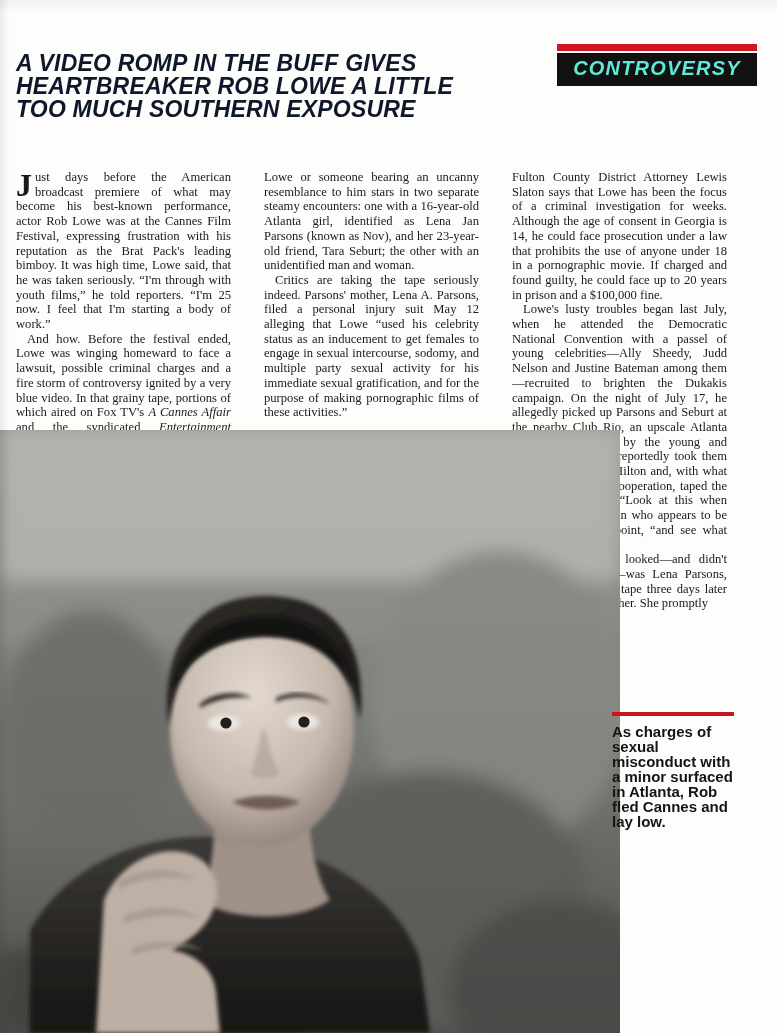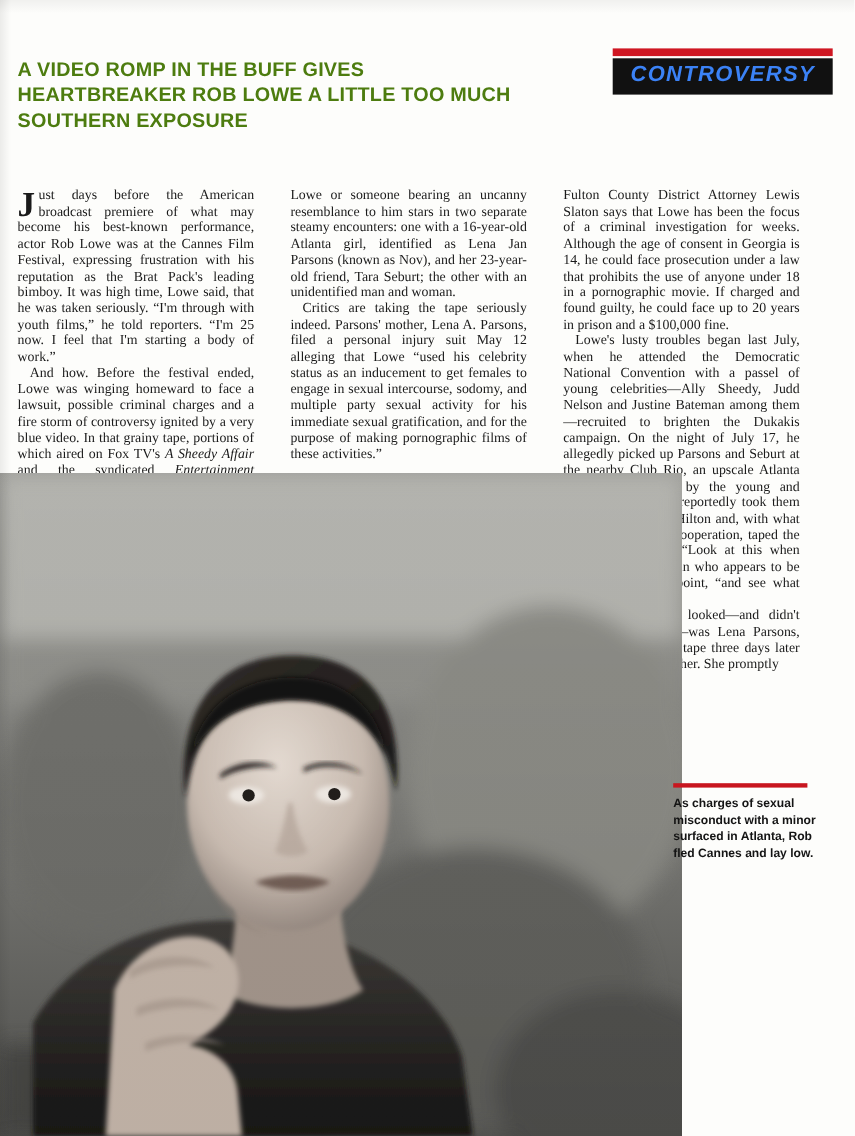--- a/index.html
+++ b/index.html
@@ -19,42 +19,43 @@
   }
 
   
   .headline {
     position: absolute;
     left: 16px;
     top: 52px;
     width: 470px;
     font-family: "Liberation Sans", sans-serif;
     font-weight: bold;
-    font-size: 18px;
+    font-style: italic;
+    font-size: 23px;
     line-height: 23px;
     letter-spacing: 0.2px;
-    color: #4d7c0f;
+    color: #0f172a;
     text-transform: uppercase;
   }
 
   
   .tag-wrap {
     position: absolute;
     right: 20px;
     top: 44px;
     width: 200px;
   }
   .tag-rule {
     height: 7px;
     background: #cf1722;
     width: 100%;
   }
   .tag-box {
     background: #111111;
-    color: #3b82f6;
+    color: #5eead4;
     font-family: "Liberation Sans", sans-serif;
     font-weight: bold;
     font-style: italic;
     font-size: 20px;
     letter-spacing: 1.2px;
     text-align: center;
     padding: 4px 0 6px 0;
     margin-top: 2px;
   }
 
@@ -115,21 +116,21 @@
   }
   .caption-rule {
     width: 122px;
     height: 4px;
     background: #c8161f;
     margin-bottom: 8px;
   }
   .caption-text {
     font-family: "Liberation Sans", sans-serif;
     font-weight: bold;
-    font-size: 11px;
+    font-size: 15px;
     line-height: 15px;
     color: #141414;
   }
 
   
   .scan-left {
     position: absolute;
     left: 0; top: 0; width: 10px; height: 100%;
     background: linear-gradient(to right, rgba(0,0,0,0.07), rgba(0,0,0,0));
     pointer-events: none;
@@ -150,21 +151,21 @@
 
   <div class="tag-wrap">
     <div class="tag-rule"></div>
     <div class="tag-box">CONTROVERSY</div>
   </div>
 
   <div class="cols">
 
     <div class="col">
       <p class="first"><span class="dropcap">J</span><span>ust days before the American broadcast premiere of what may become his best-known performance, actor Rob Lowe was at the Cannes Film Festival, expressing frustration with his reputation as the Brat Pack's leading bimboy. It was high time, Lowe said, that he was taken seriously. “I'm through with youth films,” he told reporters. “I'm 25 now. I feel that I'm starting a body of work.”</span></p>
-      <p><span>And how. Before the festival ended, Lowe was winging homeward to face a lawsuit, possible criminal charges and a fire storm of controversy ignited by a very blue video. In that grainy tape, portions of which aired on Fox TV's <i>A Sheedy Affair</i> and the syndicated <i>Entertainment Attorney</i>,</span></p>
+      <p><span>And how. Before the festival ended, Lowe was winging homeward to face a lawsuit, possible criminal charges and a fire storm of controversy ignited by a very blue video. In that grainy tape, portions of which aired on Fox TV's <i>A Cannes Affair</i> and the syndicated <i>Entertainment Attorney</i>,</span></p>
     </div>
 
     <div class="col">
       <p class="first"><span>Lowe or someone bearing an uncanny resemblance to him stars in two separate steamy encounters: one with a 16-year-old Atlanta girl, identified as Lena Jan Parsons (known as Nov), and her 23-year-old friend, Tara Seburt; the other with an unidentified man and woman.</span></p>
       <p><span>Critics are taking the tape seriously indeed. Parsons' mother, Lena A. Parsons, filed a personal injury suit May 12 alleging that Lowe “used his celebrity status as an inducement to get females to engage in sexual intercourse, sodomy, and multiple party sexual activity for his immediate sexual gratification, and for the purpose of making pornographic films of these activities.”</span></p>
     </div>
 
     <div class="col">
       <p class="first"><span>Fulton County District Attorney Lewis Slaton says that Lowe has been the focus of a criminal investigation for weeks. Although the age of consent in Georgia is 14, he could face prosecution under a law that prohibits the use of anyone under 18 in a pornographic movie. If charged and found guilty, he could face up to 20 years in prison and a $100,000 fine.</span></p>
       <p><span>Lowe's lusty troubles began last July, when he attended the Democratic National Convention with a passel of young celebrities—Ally Sheedy, Judd Nelson and Justine Bateman among them—recruited to brighten the Dukakis campaign. On the night of July 17, he allegedly picked up Parsons and Seburt at the nearby Club Rio, an upscale Atlanta night spot favored by the young and restless. Lowe then reportedly took them back to the Atlanta Hilton and, with what appears to be their cooperation, taped the ensuing sex scene. “Look at this when you're done,” the man who appears to be Lowe says at one point, “and see what you look like.”</span></p>

